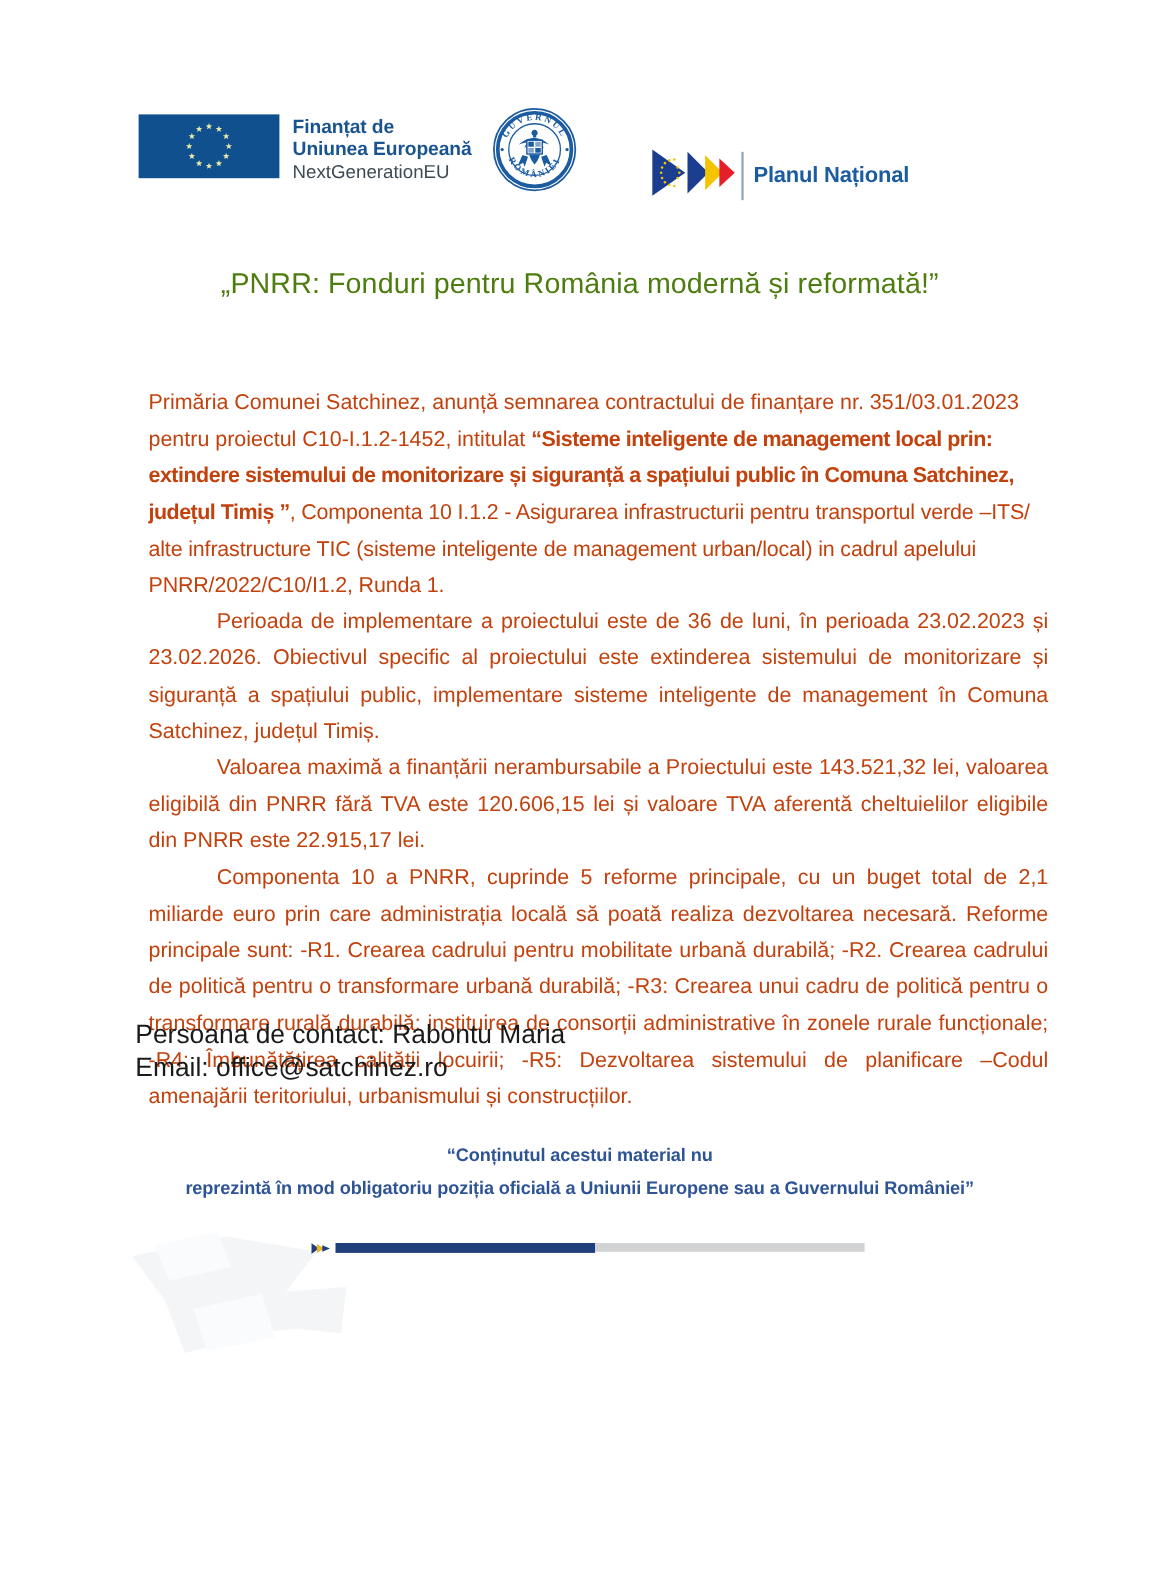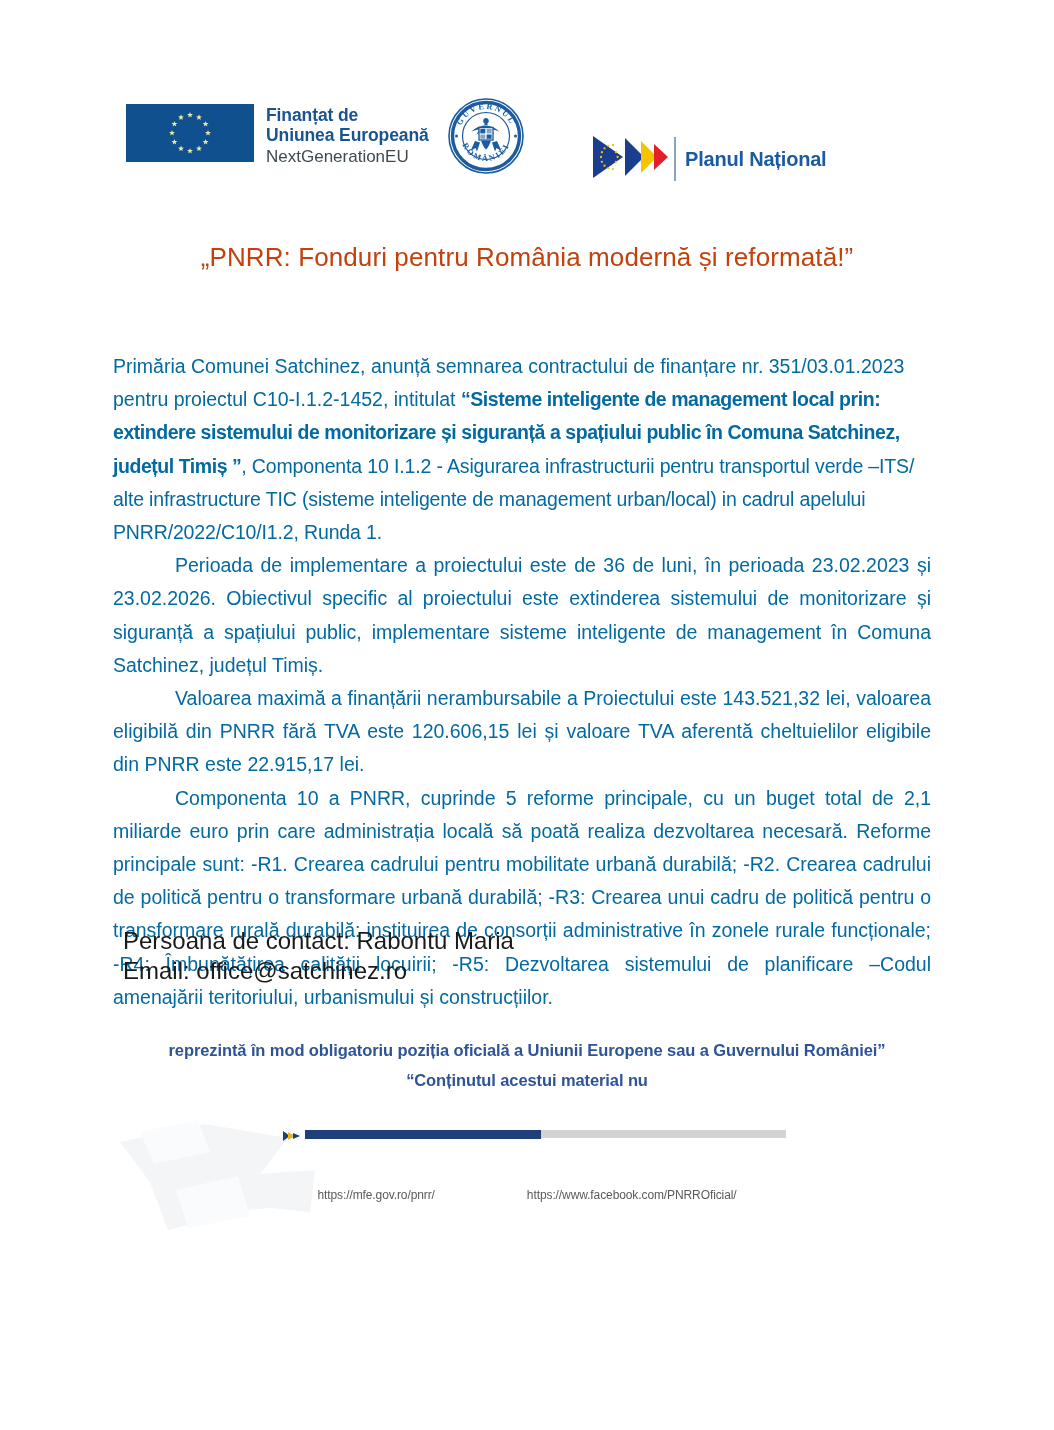--- a/index.html
+++ b/index.html
@@ -111,36 +111,36 @@
     width: 1054px;
     text-align: center;
   }
   .title-line1 {
     color: #2e5496;
     font-size: 25px;
     line-height: 34px;
     letter-spacing: 0.2px;
   }
   .title-line2 {
-    color: #c2410c;
+    color: #4d7c0f;
     font-size: 26px;
     line-height: 36px;
     margin-top: 5px;
     letter-spacing: 0.1px;
   }
 
   
   .body-text {
     position: absolute;
-    left: 113px;
+    left: 135px;
     top: 350px;
     width: 818px;
     font-size: 19.5px;
     line-height: 33.2px;
-    color: #0369a1;
+    color: #c2410c;
   }
   .para { margin: 0 0 0 0; }
   .para.left { text-align: left; }
   .para.justify {
     text-align: justify;
     text-justify: inter-word;
     text-indent: 62px;
   }
   .quoted {
     font-weight: 600;
@@ -350,22 +350,22 @@
 
     <p class="para justify">Componenta 10 a PNRR, cuprinde 5 reforme principale, cu un buget total de 2,1 miliarde euro prin care administrația locală să poată realiza dezvoltarea necesară. Reforme principale sunt: -R1. Crearea cadrului pentru mobilitate urbană durabilă; -R2. Crearea cadrului de politică pentru o transformare urbană durabilă; -R3: Crearea unui cadru de politică pentru o transformare rurală durabilă: instituirea de consorții administrative în zonele rurale funcționale; -R4: Îmbunătățirea calității locuirii; -R5: Dezvoltarea sistemului de planificare –Codul amenajării teritoriului, urbanismului și construcțiilor.</p>
   </div>
 
   <div class="contact">
     <div>Persoana de contact: Rabontu Maria</div>
     <div>Email: office@satchinez.ro</div>
   </div>
 
   <div class="disclaimer">
+    <div>“Conținutul acestui material nu</div>
     <div>reprezintă în mod obligatoriu poziția oficială a Uniunii Europene sau a Guvernului României”</div>
-    <div>“Conținutul acestui material nu</div>
   </div>
 
   <div class="footer">
 
     <div class="footer-watermark">
       <svg width="240" height="130" viewBox="0 0 240 130">
         <g fill="#f4f5f7">
           <path d="M10 30 L95 12 L120 52 L40 70 Z"></path>
           <path d="M95 12 L178 26 L150 62 L120 52 Z"></path>
           <path d="M40 70 L120 52 L138 98 L58 118 Z"></path>
@@ -385,19 +385,15 @@
           <path d="M0 1 L0 11 L7 6 Z" fill="#1f3f7a"></path>
           <path d="M5 2 L5 10 L12 6 Z" fill="#e8b52a"></path>
           <path d="M10 3 L10 9 L17 6 Z" fill="#1f3f7a"></path>
         </svg>
       </div>
       <div class="bar-navy" style="width: 47%;"></div>
       <div class="bar-gray"></div>
     </div>
 
 
-    <div class="footer-links">
-      <span>https://mfe.gov.ro/pnrr/</span>
-      <span>https://www.facebook.com/PNRROficial/</span>
-    </div>
   </div>
 
 </div>
 
 </body></html>

